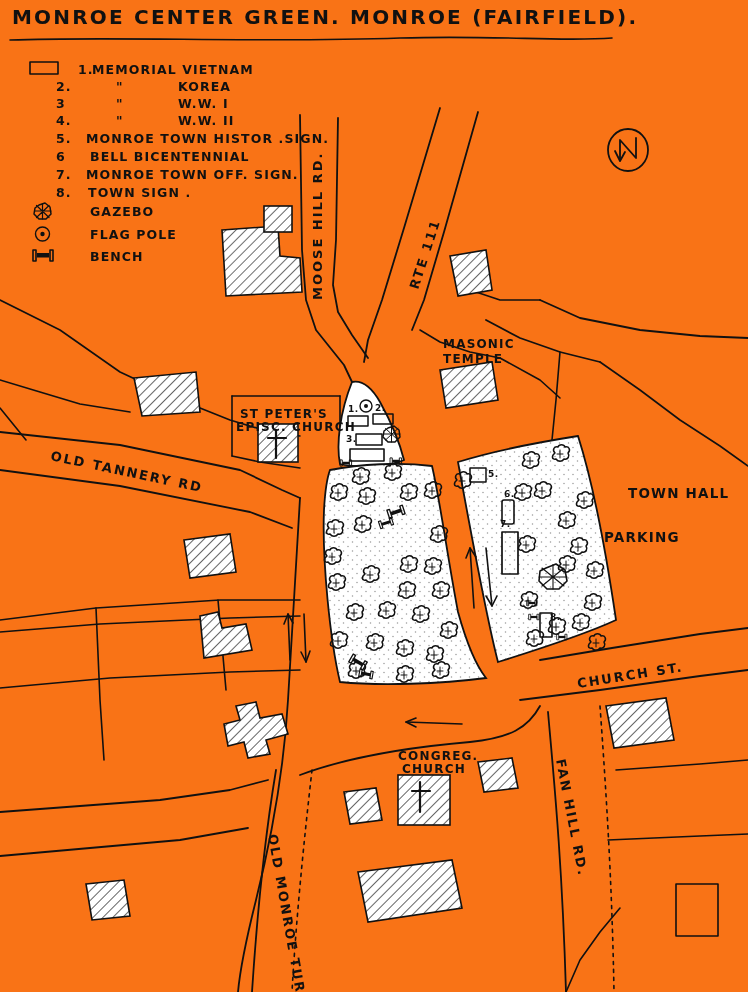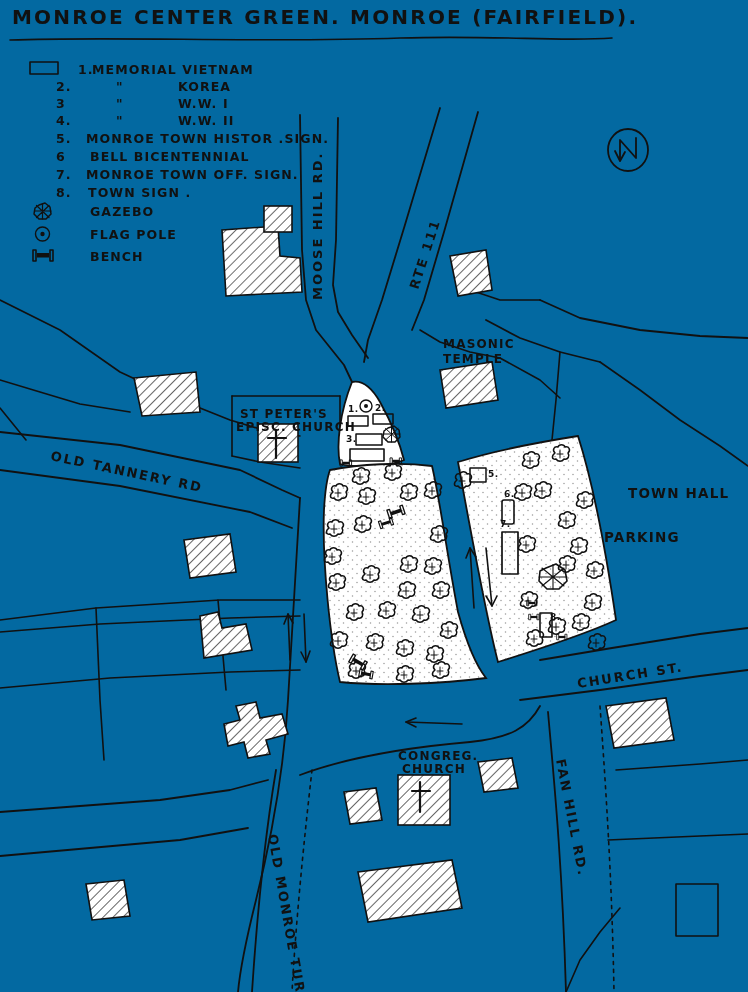--- a/index.html
+++ b/index.html
@@ -1,17 +1,17 @@
 <!DOCTYPE html>
 <html><head>
 <meta charset="utf-8">
 <style>
   html,body{margin:0;padding:0;background:#fff;}
   body{width:748px;height:992px;overflow:hidden;font-family:"DejaVu Sans",sans-serif;}
-  #map-root{position:relative;width:748px;height:992px;background:#0369a1;}
+  #map-root{position:relative;width:748px;height:992px;background:#f97316;}
   svg.layer{position:absolute;top:0;left:0;width:748px;height:992px;}
   .ink{fill:none;stroke:#111;stroke-linecap:round;stroke-linejoin:round;}
   .hand{font-family:"DejaVu Sans",sans-serif;fill:#111;font-weight:700;letter-spacing:1.2px;}
   .title-txt{font-size:20px;letter-spacing:2.2px;}
   .legend-txt{font-size:12.5px;letter-spacing:1.1px;}
   .legend-num{font-size:12.5px;letter-spacing:1px;}
   .street-txt{font-size:13px;letter-spacing:2px;}
   .place-txt{font-size:12px;letter-spacing:1.2px;}
   .tiny-num{font-size:9px;letter-spacing:0.5px;}
   .compass-txt{font-size:14px;}

